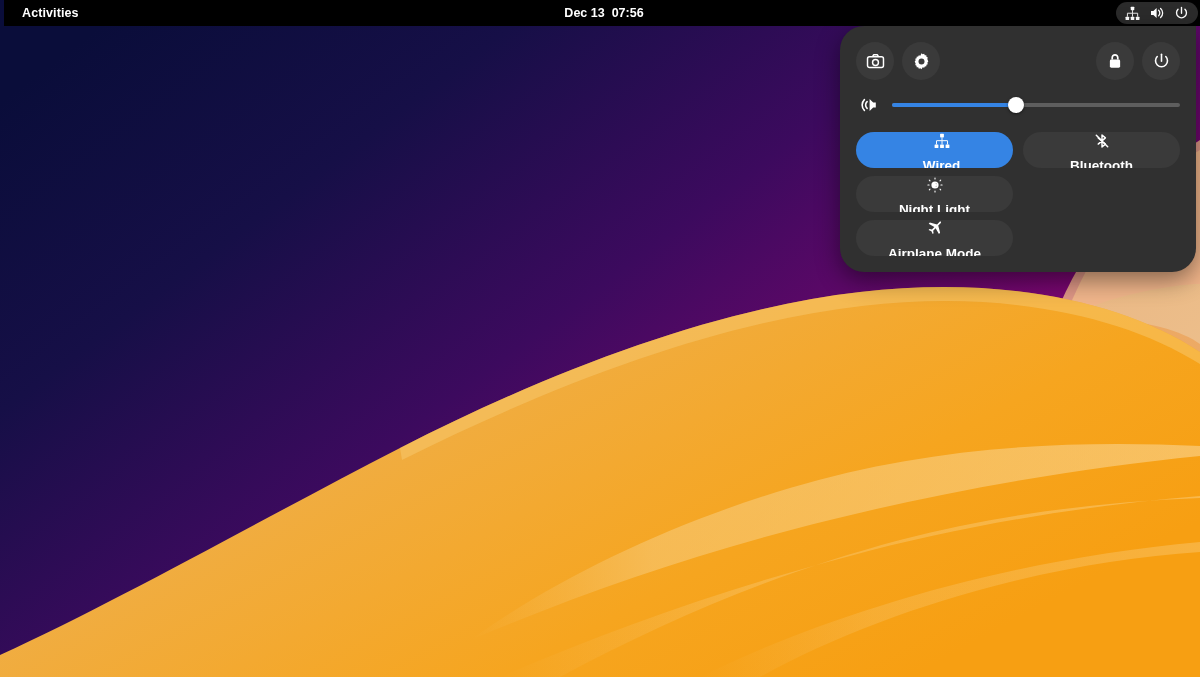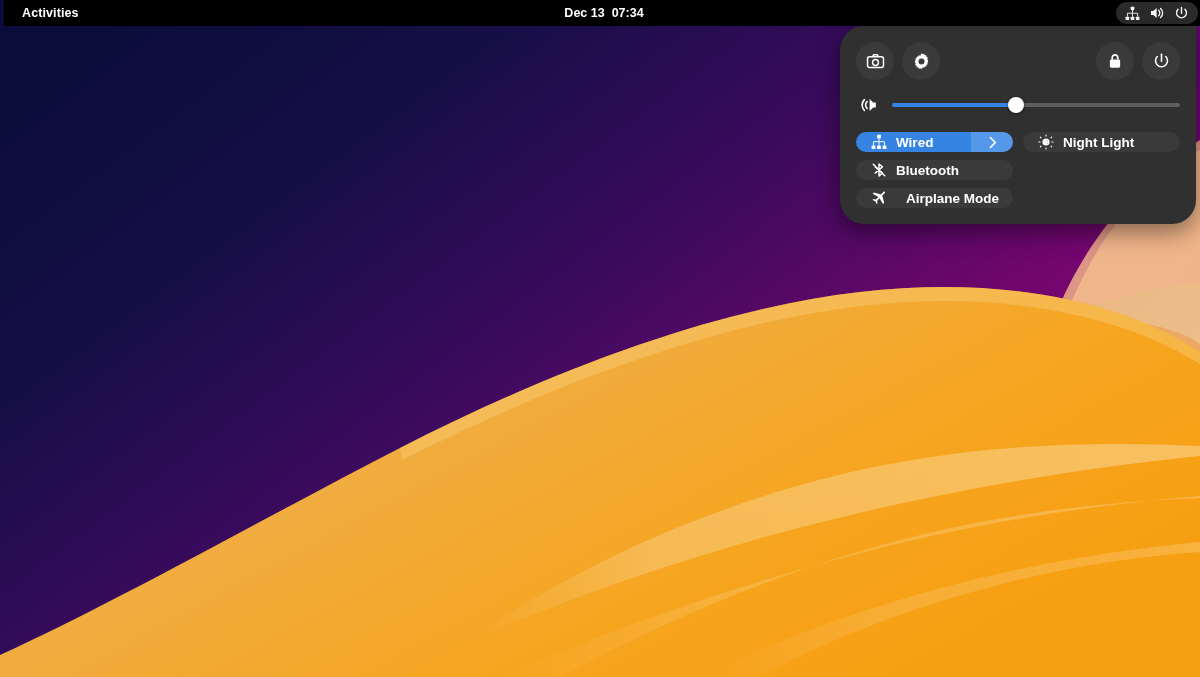--- a/index.html
+++ b/index.html
@@ -79,25 +79,25 @@
   #volume-handle {
     position:absolute; top:50%; width:16px; height:16px;
     border-radius:50%; background:#fff; transform:translate(-50%,-50%);
     box-shadow:0 1px 3px rgba(0,0,0,.5);
   }
 
   
   #tiles { display:grid; grid-template-columns:1fr 1fr; gap:8px 10px; }
   .tile {
     display:flex; align-items:center;
-    height:20px; border-radius:18px;
+    height:36px; border-radius:18px;
     background:#3a3a3a; color:#fff;
     padding:0 14px; gap:9px;
     font-size:13.5px; font-weight:700;
-    overflow:hidden; position:relative;
+    overflow:hidden; position:relative;flex-direction:column;
   }
   .tile.active { background:#3584e4; }
   .tile .ticon { width:17px; height:17px; display:flex; align-items:center; justify-content:center; flex:0 0 auto; }
   .tile .tlabel { white-space:nowrap; }
   
   .tile.has-expander { padding-right:0; }
   .tile .expander {
     margin-left:auto; width:42px; height:36px;
     background:rgba(255,255,255,.16);
     display:flex; align-items:center; justify-content:center;
@@ -173,21 +173,21 @@
   </div>
 
   <div id="topbar">
 
     <div id="activities-btn">
       <span>Activities</span>
     </div>
 
     <div id="clock-btn">
       <span>Dec 13</span>
-      <span>07:34</span>
+      <span>07:56</span>
     </div>
 
     <div id="tray-btn">
       <span class="tico">
         <svg width="15" height="15" viewBox="0 0 16 16" fill="#fff">
           <rect x="6.1" y="0.8" width="3.8" height="3.6" rx="0.6"></rect>
           <rect x="0.6" y="11.4" width="3.8" height="3.6" rx="0.6"></rect>
           <rect x="6.1" y="11.4" width="3.8" height="3.6" rx="0.6"></rect>
           <rect x="11.6" y="11.4" width="3.8" height="3.6" rx="0.6"></rect>
           <rect x="7.55" y="4.4" width="0.9" height="3.1"></rect>
@@ -284,50 +284,50 @@
             <rect x="7.55" y="7.8" width="0.95" height="3.6"></rect>
             <rect x="13.05" y="7.8" width="0.95" height="3.6"></rect>
           </svg>
         </span>
         <span class="tlabel">Wired</span>
         <span class="expander">
           <svg width="15" height="15" viewBox="0 0 16 16" fill="none" stroke="#fff" stroke-width="1.8" stroke-linecap="round" stroke-linejoin="round">
             <path d="M5.8 2.8L11 8l-5.2 5.2"></path>
           </svg>
         </span>
+      </div>
+
+      <div class="tile">
+        <span class="ticon">
+          <svg width="16" height="16" viewBox="0 0 16 16" fill="none" stroke="#fff" stroke-width="1.45" stroke-linecap="round" stroke-linejoin="round">
+            <path d="M4.2 4.9L11.4 11.1 8 14V2l3.4 2.9L4.2 11.1"></path>
+            <path d="M2.3 2.3l11.4 11.4" stroke-width="1.5"></path>
+          </svg>
+        </span>
+        <span class="tlabel">Bluetooth</span>
       </div>
 
       <div class="tile">
         <span class="ticon">
           <svg width="16" height="16" viewBox="0 0 16 16" fill="#fff">
             <path d="M8 4.4a3.6 3.6 0 1 0 0 7.2 3.6 3.6 0 0 0 0-7.2zm0 1.5a2.1 2.1 0 0 1 0 4.2z"></path>
             <circle cx="8" cy="8" r="2.1"></circle>
             <rect x="7.45" y="0.4" width="1.1" height="2.2" rx="0.5"></rect>
             <rect x="7.45" y="13.4" width="1.1" height="2.2" rx="0.5"></rect>
             <rect x="0.4" y="7.45" width="2.2" height="1.1" rx="0.5"></rect>
             <rect x="13.4" y="7.45" width="2.2" height="1.1" rx="0.5"></rect>
             <rect x="2.1" y="2.5" width="1.1" height="2" rx="0.5" transform="rotate(-45 2.65 3.5)"></rect>
             <rect x="12.8" y="11.5" width="1.1" height="2" rx="0.5" transform="rotate(-45 13.35 12.5)"></rect>
             <rect x="2.1" y="11.5" width="1.1" height="2" rx="0.5" transform="rotate(45 2.65 12.5)"></rect>
             <rect x="12.8" y="2.5" width="1.1" height="2" rx="0.5" transform="rotate(45 13.35 3.5)"></rect>
           </svg>
         </span>
         <span class="tlabel">Night Light</span>
       </div>
 
-      <div class="tile">
-        <span class="ticon">
-          <svg width="16" height="16" viewBox="0 0 16 16" fill="none" stroke="#fff" stroke-width="1.45" stroke-linecap="round" stroke-linejoin="round">
-            <path d="M4.2 4.9L11.4 11.1 8 14V2l3.4 2.9L4.2 11.1"></path>
-            <path d="M2.3 2.3l11.4 11.4" stroke-width="1.5"></path>
-          </svg>
-        </span>
-        <span class="tlabel">Bluetooth</span>
-      </div>
-
 
       <div class="tile tile-wide">
         <span class="ticon">
           <svg width="17" height="17" viewBox="0 0 18 18" fill="#fff">
             <path d="M16.1 2.0c-.5-.5-1.3-.45-1.9.15l-2.5 2.5-7.6-2.0-1.25 1.25 6.0 3.55-2.55 2.55-2.6-.45-1.0 1.0 3.0 1.35 1.35 3.0 1.0-1.0-.45-2.6 2.55-2.55 3.55 6.0 1.25-1.25-2.0-7.6 2.5-2.5c.6-.6.65-1.4.15-1.9z"></path>
           </svg>
         </span>
         <span class="tlabel">Airplane Mode</span>
       </div>
 

